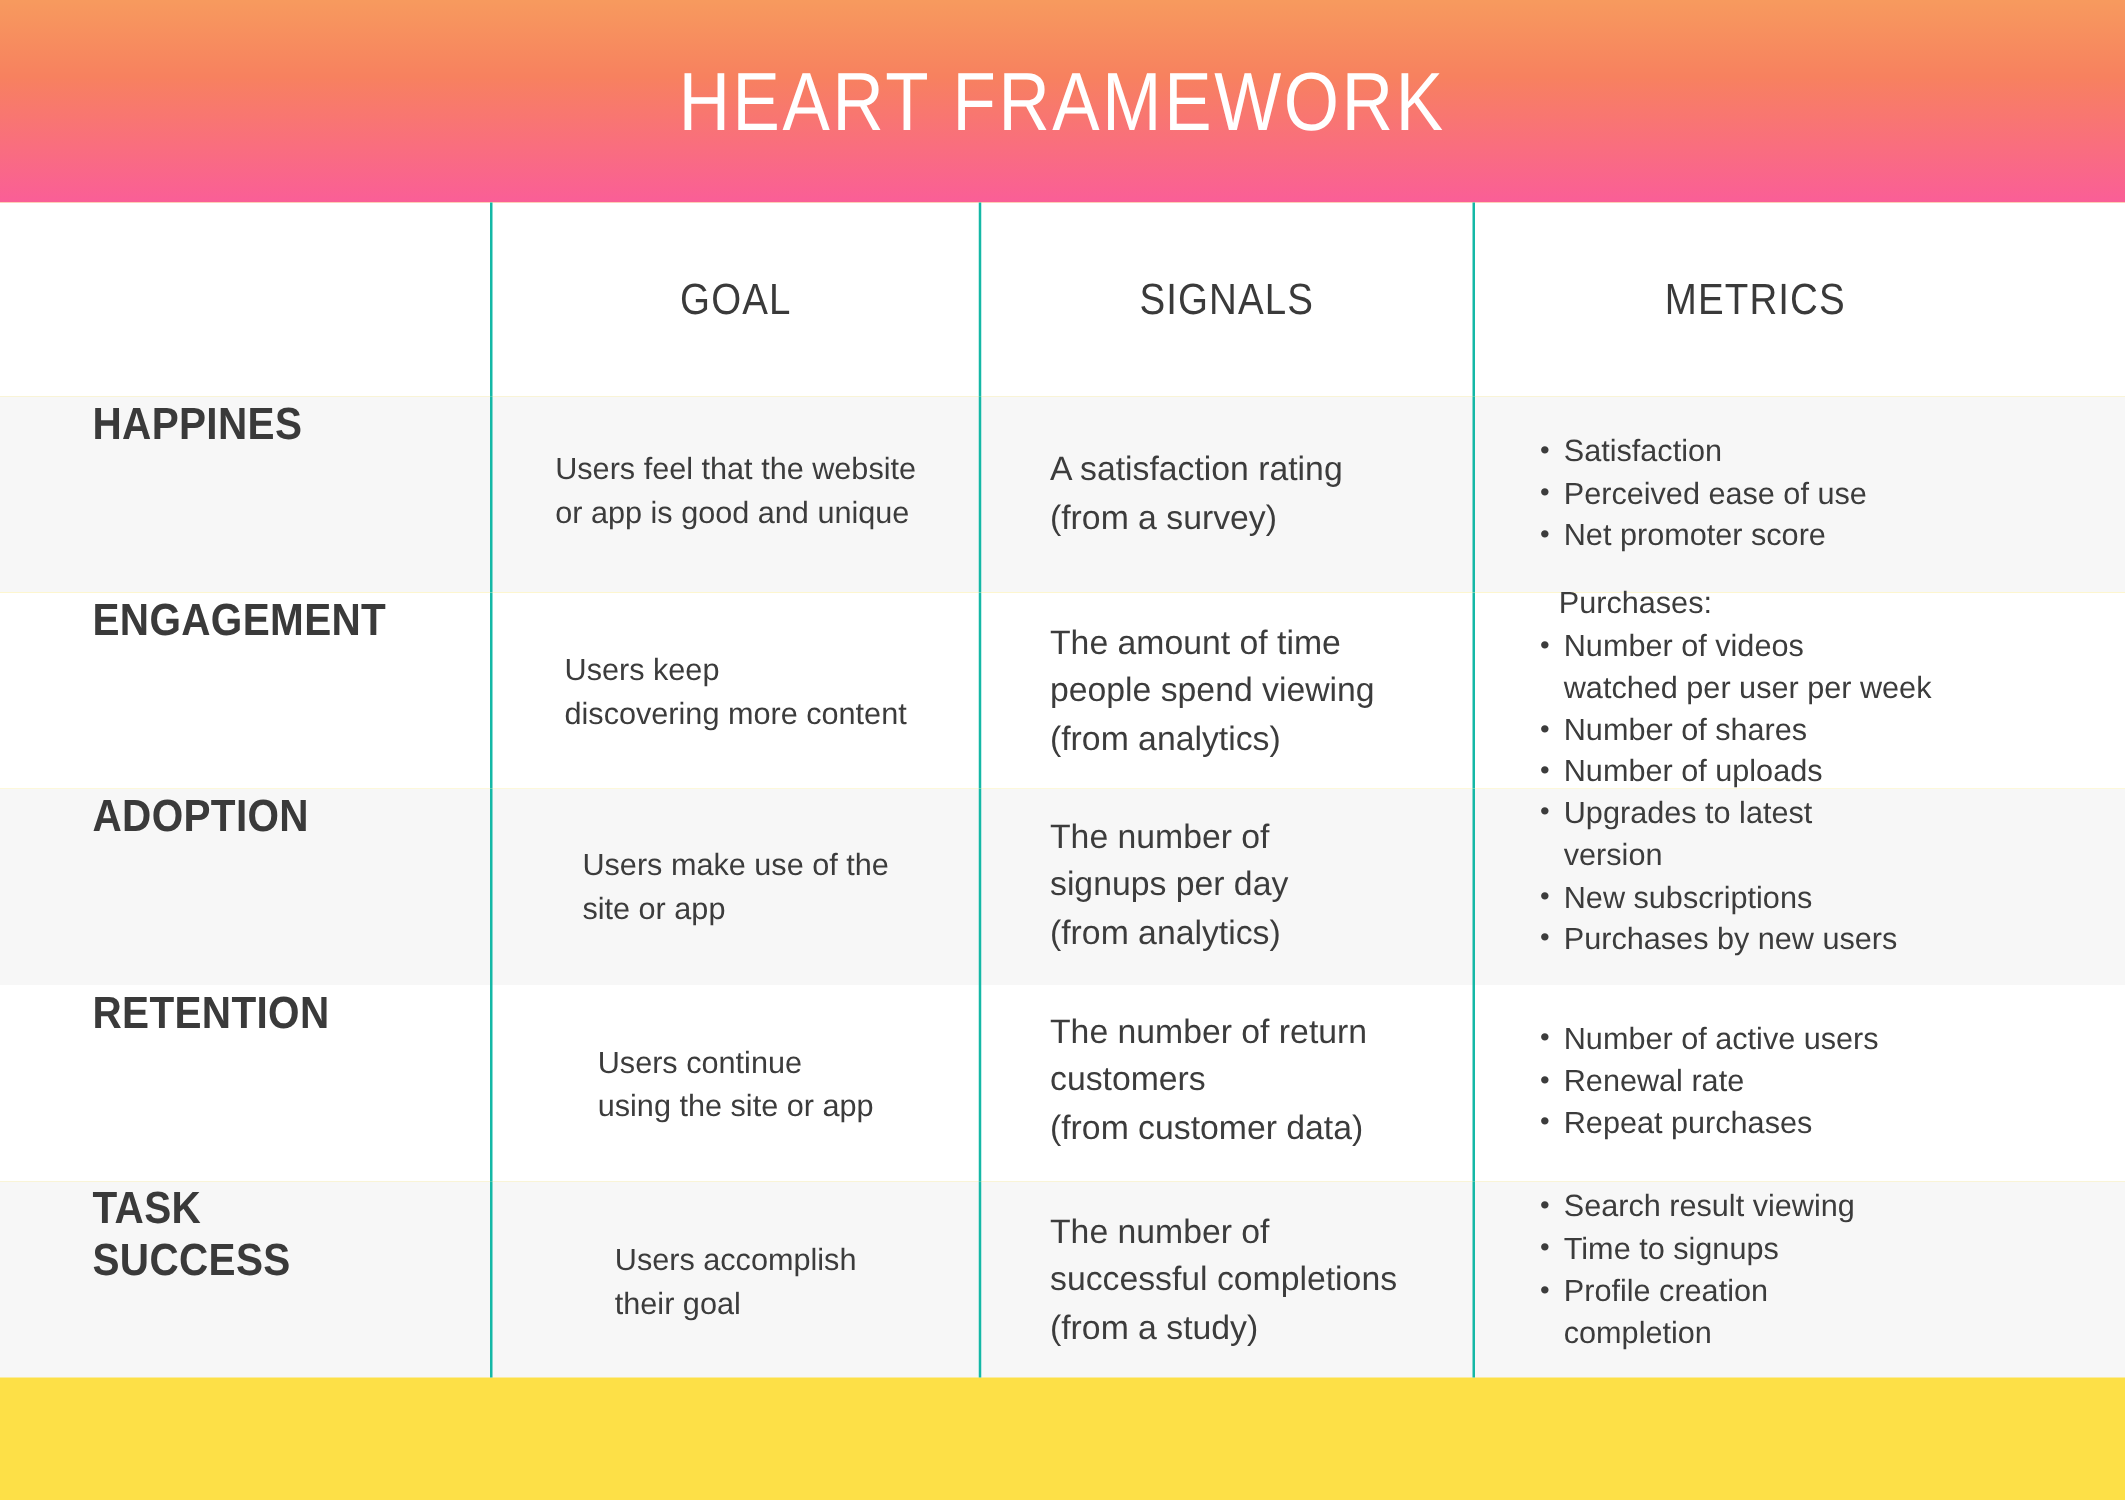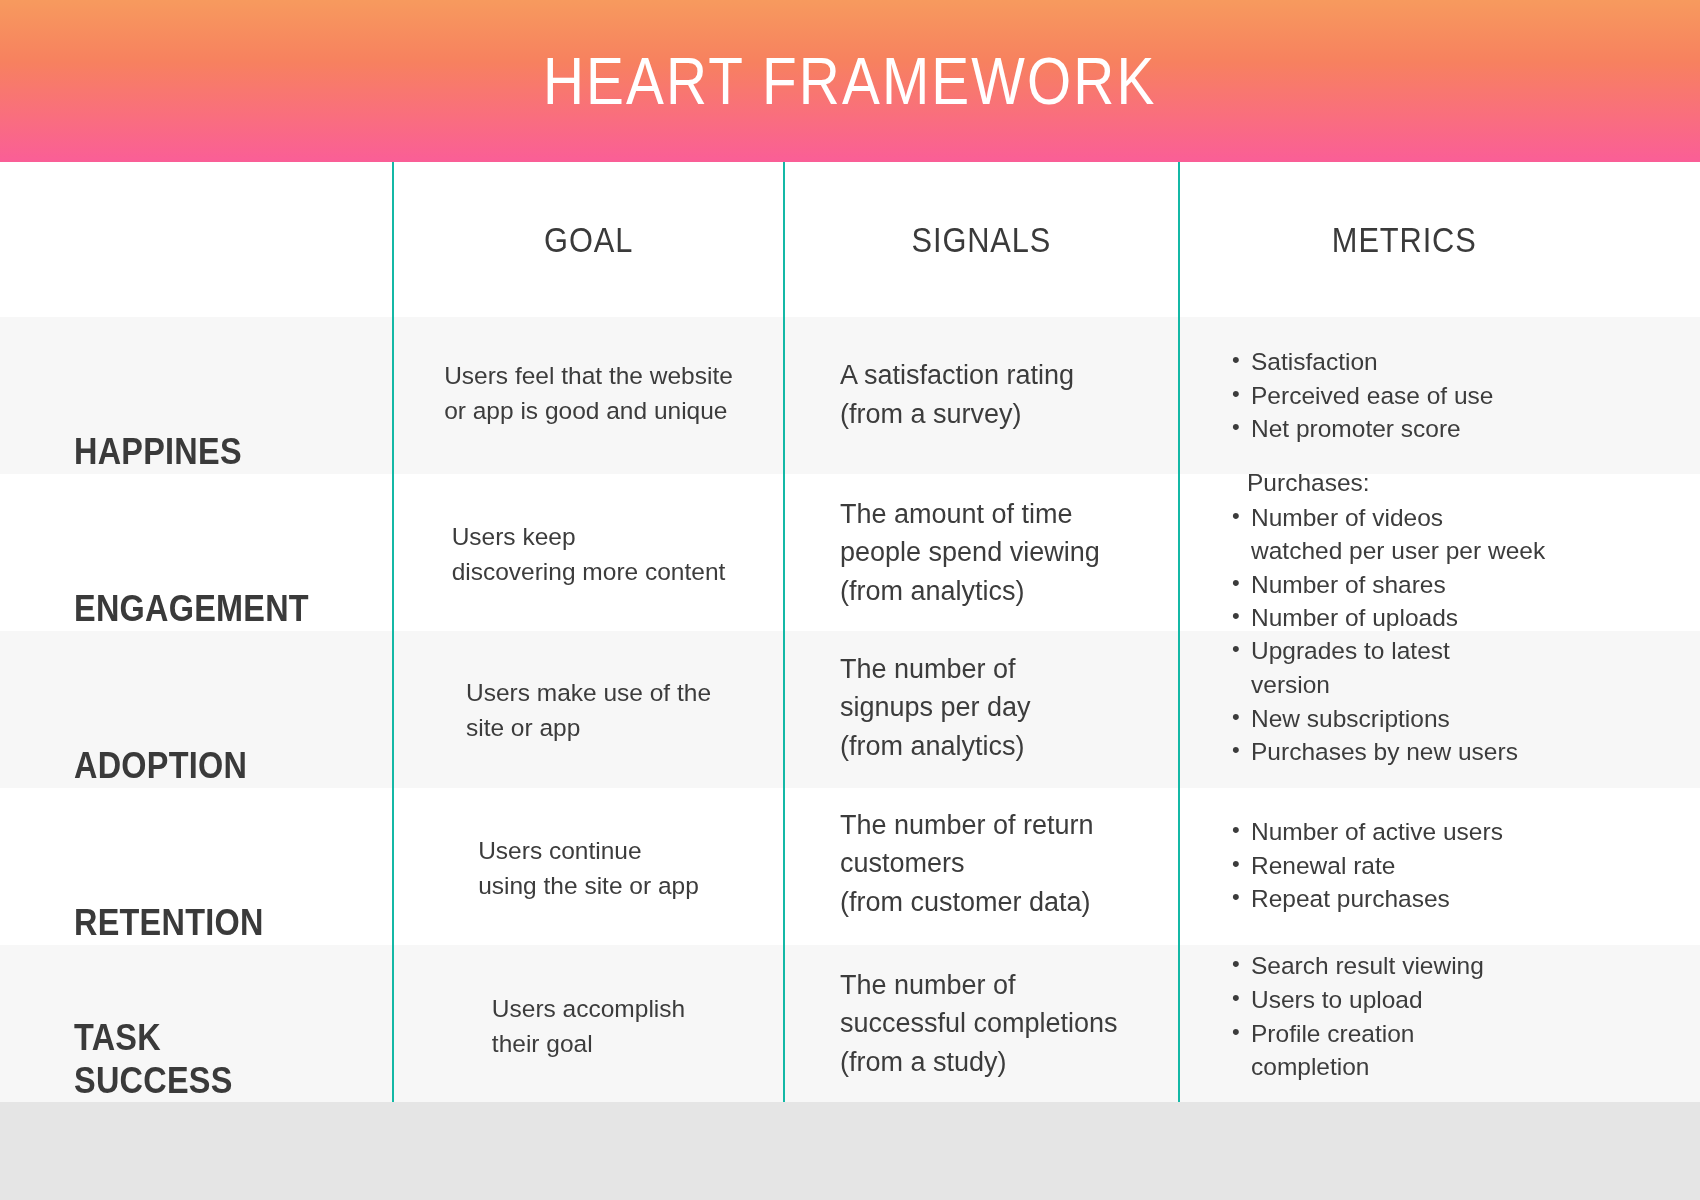--- a/index.html
+++ b/index.html
@@ -9,21 +9,21 @@
     height: 1200px;
     overflow: hidden;
     background: #ffffff;
     font-family: "Liberation Sans", sans-serif;
   }
 
   .page {
     position: relative;
     width: 1700px;
     height: 1200px;
-    background: #e5e5e5;
+    background: #fde047;
   }
 
   
   .banner {
     position: relative;
     width: 1700px;
     height: 162px;
     background: linear-gradient(to bottom, #F79A5E 0%, #F7815F 38%, #F96E7E 72%, #FA5E97 100%);
     display: flex;
     align-items: center;
@@ -90,21 +90,21 @@
     transform: scaleX(0.88);
     transform-origin: center;
     white-space: nowrap;
   }
 
   
   .body-row { height: 157px; }
 
   .body-row .c-dim {
     display: flex;
-    align-items: flex-end;
+    align-items: flex-start;
     padding-left: 74px;
   }
 
   .dim-label {
     font-size: 36px;
     font-weight: 700;
     color: #3A3A3A;
     line-height: 1.22;
     letter-spacing: 0.3px;
     transform: scaleX(0.9);
@@ -325,21 +325,21 @@
       </div>
       <div class="cell c-signals">
         <div class="signals-text">The number of
 successful completions
 (from a study)</div>
       </div>
       <div class="cell c-metrics">
         <div class="metrics-block">
           <ul class="metrics-list">
             <li>Search result viewing</li>
-            <li>Users to upload</li>
+            <li>Time to signups</li>
             <li>Profile creation
 completion</li>
           </ul>
         </div>
       </div>
     </div>
 
   </div>
 </div>
 

